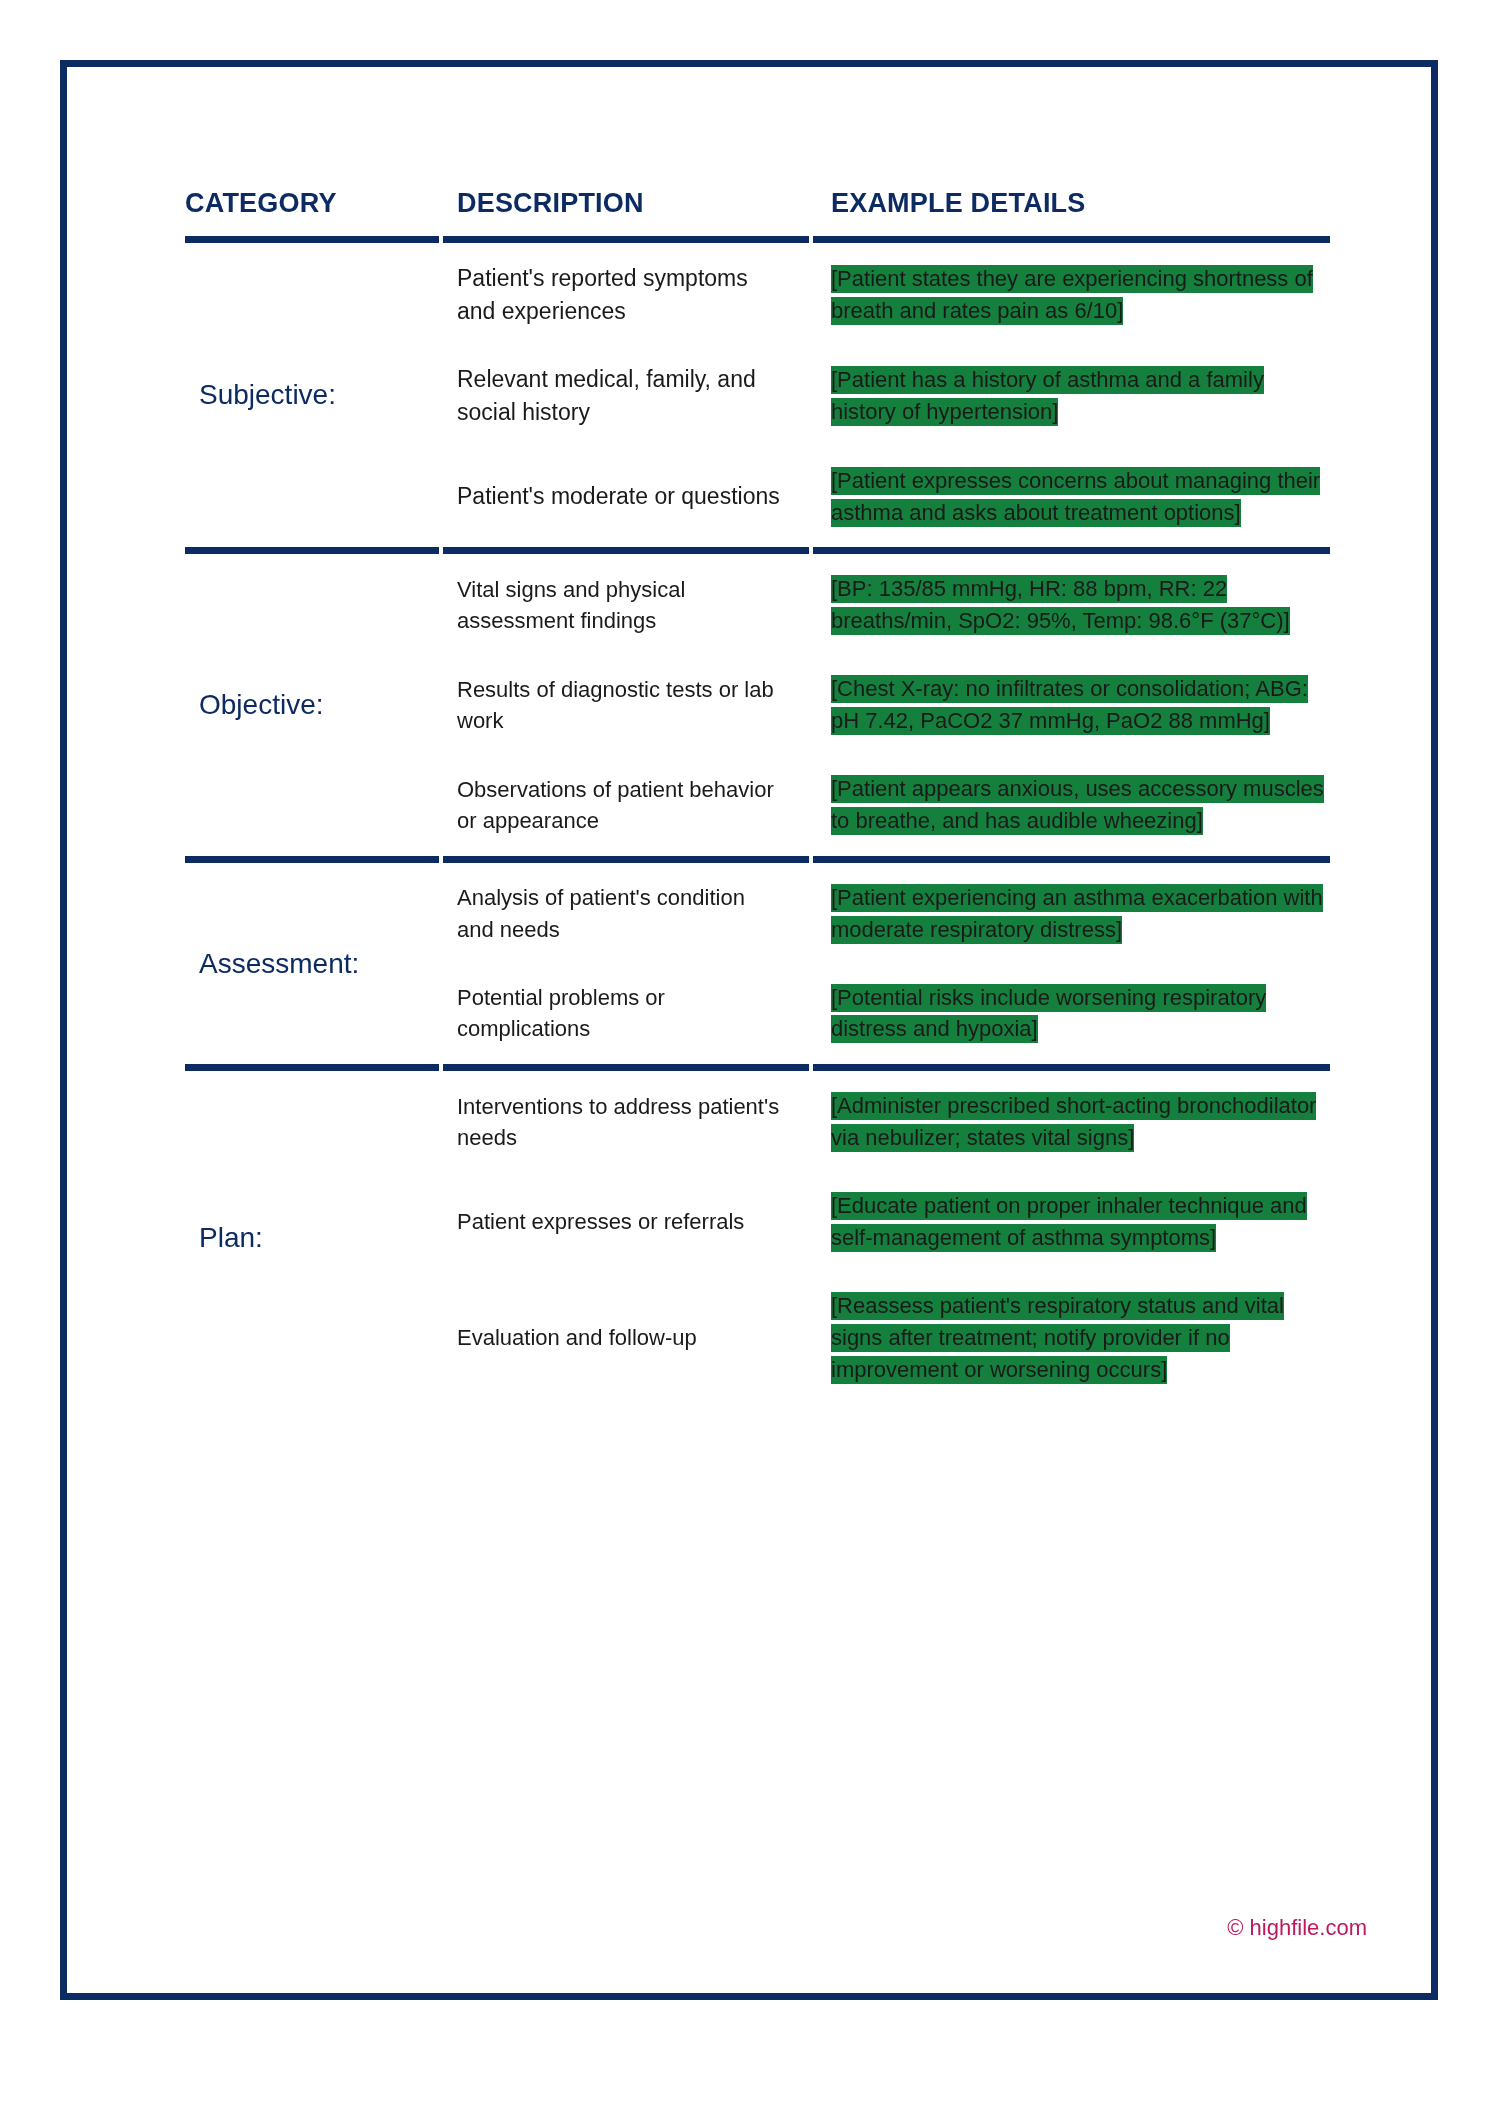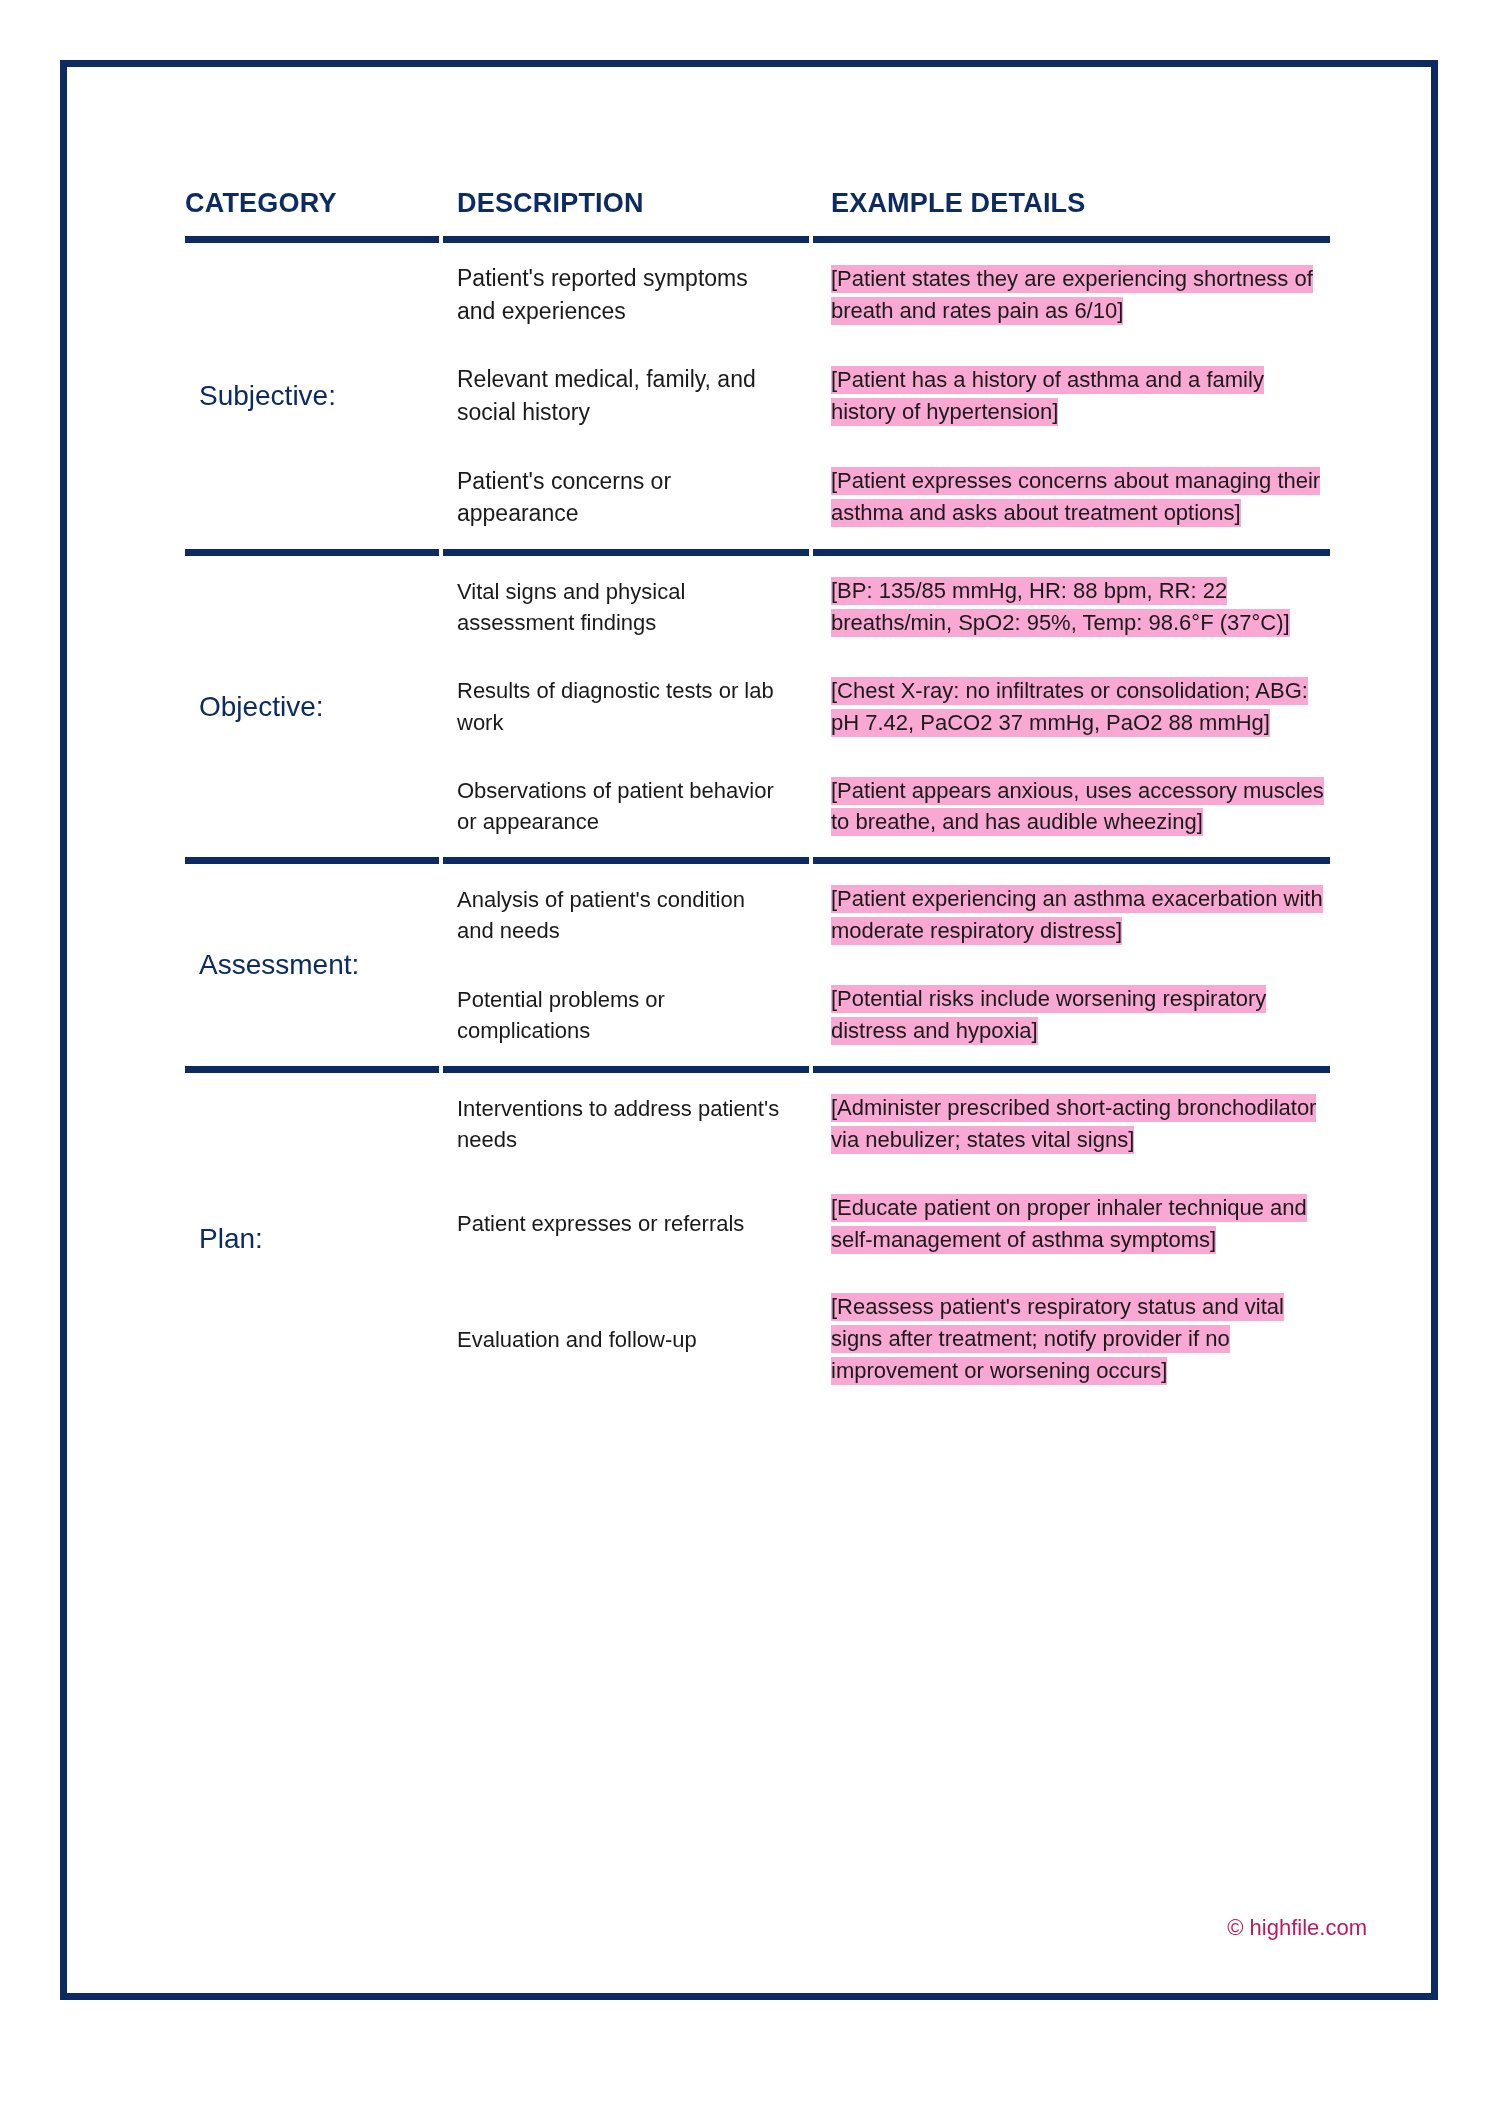--- a/index.html
+++ b/index.html
@@ -104,21 +104,21 @@
 
   td.detail-cell {
     vertical-align: middle;
     font-size: 22px;
     line-height: 1.45;
     color: #1a1a1a;
     padding: 18px 0 18px 18px;
   }
   
   td.detail-cell .hl {
-    background: #f9a8d4;
+    background: #15803d;
     box-decoration-break: clone;
     -webkit-box-decoration-break: clone;
     padding: 1px 0 2px 0;
   }
 
   
   tr.sec-subjective td.desc-cell { font-size: 23px; }
 
   
   .footer {
@@ -164,21 +164,21 @@
           <tr class="sec-subjective">
             <td class="category-cell" rowspan="3">Subjective:</td>
             <td class="desc-cell">Patient's reported symptoms and experiences</td>
             <td class="detail-cell"><span class="hl">[Patient states they are experiencing shortness of breath and rates pain as 6/10]</span></td>
           </tr>
           <tr class="sec-subjective">
             <td class="desc-cell">Relevant medical, family, and social history</td>
             <td class="detail-cell"><span class="hl">[Patient has a history of asthma and a family history of hypertension]</span></td>
           </tr>
           <tr class="sec-subjective">
-            <td class="desc-cell">Patient's concerns or appearance</td>
+            <td class="desc-cell">Patient's moderate or questions</td>
             <td class="detail-cell"><span class="hl">[Patient expresses concerns about managing their asthma and asks about treatment options]</span></td>
           </tr>
           <tr class="divider">
             <td class="gap-right">
               <div></div>
             </td>
             <td class="gap-both">
               <div></div>
             </td>
             <td>

